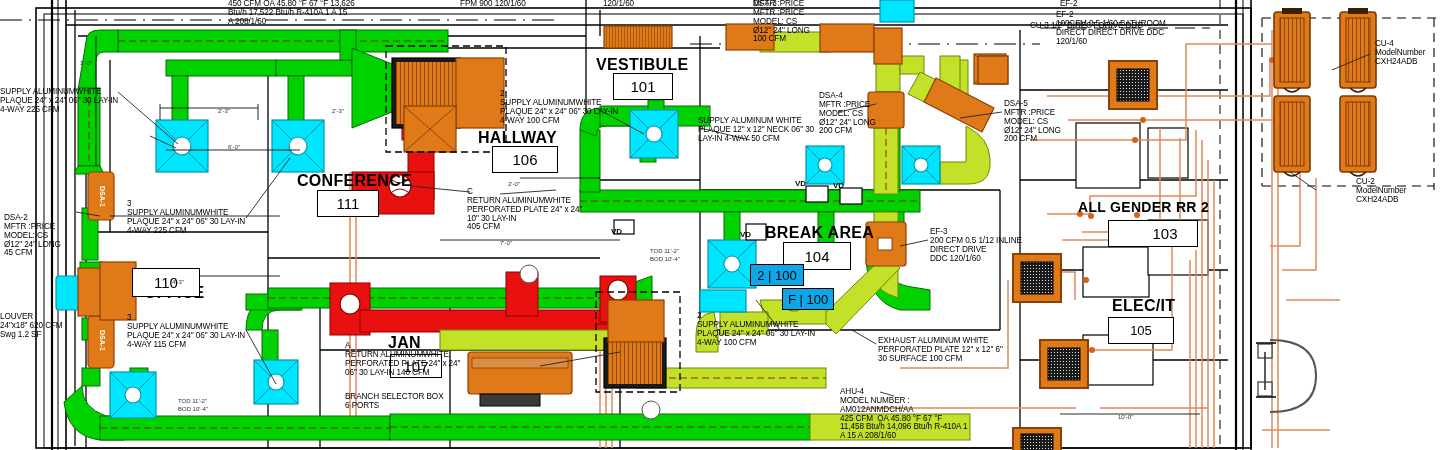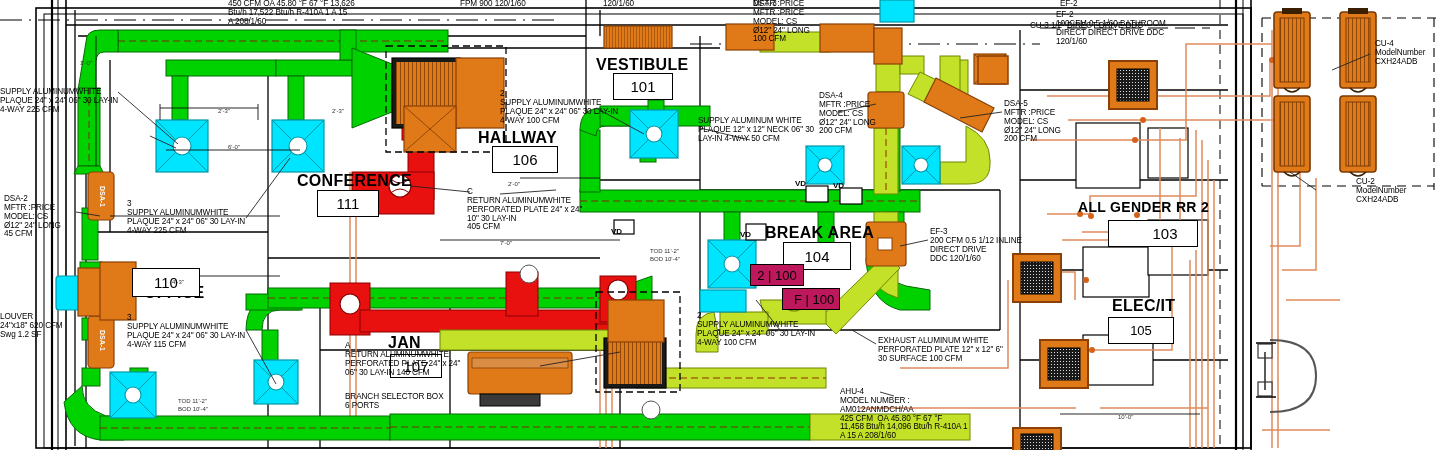--- a/index.html
+++ b/index.html
@@ -5,21 +5,21 @@
 <style>
   html,body{margin:0;padding:0;background:#ffffff;}
   body{width:1440px;height:450px;overflow:hidden;
        font-family:"Liberation Sans","DejaVu Sans",sans-serif;color:#000;}
   #sheet{position:relative;width:1440px;height:450px;background:#fff;}
   #sheet svg{position:absolute;left:0;top:0;}
   .lbl{position:absolute;white-space:pre;line-height:1.08;}
   .room-name{font-weight:bold;letter-spacing:.3px;}
   .room-num{position:absolute;border:1.3px solid #000;background:#fff;
             display:flex;align-items:center;justify-content:center;font-weight:normal;}
-  .tag-box{position:absolute;border:1.3px solid #000;background:#be185d;
+  .tag-box{position:absolute;border:1.3px solid #000;background:#0ea5e9;
            display:flex;align-items:center;justify-content:center;}
   .note{font-size:8.2px;letter-spacing:-.1px;}
   .vd{font-size:8px;font-weight:bold;}
   .dimtxt{font-size:6px;color:#333;}
 </style>
 </head>
 <body>
 
 <div id="sheet">
 
@@ -464,21 +464,21 @@
       <div class="lbl room-name" style="left: 144px; top: 246px; font-size: 16px; margin-top: 38px;">OFFICE</div>
       <div class="room-num" style="left: 132px; top: 268px; width: 66px; height: 27px; font-size: 15px;">110</div>
       <div class="lbl room-name" style="left: 765px; top: 224px; font-size: 16px;">BREAK AREA</div>
       <div class="room-num" style="left: 783px; top: 242px; width: 66px; height: 26px; font-size: 15px;">104</div>
       <div class="lbl room-name" style="left: 388px; top: 334px; font-size: 16px;">JAN</div>
       <div class="room-num" style="left: 390px; top: 354px; width: 50px; height: 22px; font-size: 15px;">107</div>
       <div class="lbl room-name" style="left: 1078px; top: 200px; font-size: 14px;">ALL GENDER RR 2</div>
       <div class="room-num" style="left: 1108px; top: 220px; width: 64px; height: 25px; font-size: 15px; padding-left: 24px;">103</div>
       <div class="lbl room-name" style="left: 1112px; top: 297px; font-size: 16px;">ELEC/IT</div>
       <div class="room-num" style="left: 1108px; top: 317px; width: 64px; height: 25px; font-size: 13px;">105</div>
-      <div class="lbl note" style="left: 4px; top: 195px;"><div>DSA-2</div><div>MFTR :PRICE</div><div>MODEL: CS</div><div>Ø12" 24" LONG</div><div>45 CFM</div></div>
+      <div class="lbl note" style="left: 4px; top: 214px;"><div>DSA-2</div><div>MFTR :PRICE</div><div>MODEL: CS</div><div>Ø12" 24" LONG</div><div>45 CFM</div></div>
       <div class="lbl note" style="left: 753px; top: 0px;"><div>DSA-3</div><div>MFTR :PRICE</div><div>MODEL: CS</div><div>Ø12" 24" LONG</div><div>100 CFM</div></div>
       <div class="lbl note" style="left: 819px; top: 92px;"><div>DSA-4</div><div>MFTR :PRICE</div><div>MODEL: CS</div><div>Ø12" 24" LONG</div><div>200 CFM</div></div>
       <div class="lbl note" style="left: 1004px; top: 100px;"><div>DSA-5</div><div>MFTR :PRICE</div><div>MODEL: CS</div><div>Ø12" 24" LONG</div><div>200 CFM</div></div>
       <div class="lbl note" style="left: 0px; top: 313px;"><div>LOUVER</div><div>24"x18" 620 CFM</div><div>Swg 1.2 SF</div></div>
       <div class="lbl note" style="left: 0px; top: 88px;"><div>SUPPLY ALUMINUMWHITE</div><div>PLAQUE 24" x 24" 06" 30 LAY-IN</div><div>4-WAY 225 CFM</div></div>
       <div class="lbl note" style="left: 127px; top: 200px;"><div>3</div><div>SUPPLY ALUMINUMWHITE</div><div>PLAQUE 24" x 24" 06" 30 LAY-IN</div><div>4-WAY 225 CFM</div></div>
       <div class="lbl note" style="left: 127px; top: 314px;"><div>3</div><div>SUPPLY ALUMINUMWHITE</div><div>PLAQUE 24" x 24" 06" 30 LAY-IN</div><div>4-WAY 115 CFM</div></div>
       <div class="lbl note" style="left: 500px; top: 90px;"><div>2</div><div>SUPPLY ALUMINUMWHITE</div><div>PLAQUE 24" x 24" 06" 30 LAY-IN</div><div>4-WAY 100 CFM</div></div>
       <div class="lbl note" style="left: 467px; top: 188px;"><div>C</div><div>RETURN ALUMINUMWHITE</div><div>PERFORATED PLATE 24" x 24"</div><div>10" 30 LAY-IN</div><div>405 CFM</div></div>
       <div class="lbl note" style="left: 698px; top: 117px;"><div>SUPPLY ALUMINUM WHITE</div><div>PLAQUE 12" x 12" NECK 06" 30</div><div>LAY-IN 4-WAY 50 CFM</div></div>
@@ -491,21 +491,21 @@
       <div class="lbl note" style="left: 840px; top: 388px;"><div>AHU-4</div><div>MODEL NUMBER :</div><div>AM012ANMDCH/AA</div><div>425 CFM  OA 45.80 °F 67 °F</div><div>11,458 Btu/h 14,096 Btu/h R-410A 1</div><div>A 15 A 208/1/60</div></div>
       <div class="lbl note" style="left: 1375px; top: 40px;"><div>CU-4</div><div>ModelNumber</div><div>CXH24ADB</div></div>
       <div class="lbl note" style="left: 1315px; top: 178px; margin-left: 41px;"><div>CU-2</div><div>ModelNumber</div><div>CXH24ADB</div></div>
       <div class="lbl note" style="left: 228px; top: 0px;"><div>450 CFM OA 45.80 °F 67 °F 13,626</div><div>Btu/h 17,522 Btu/h R-410A 1 A 15</div><div>A 208/1/60</div></div>
       <div class="lbl note" style="left: 460px; top: 0px;"><div>FPM 900 120/1/60</div></div>
       <div class="lbl note" style="left: 603px; top: 0px;"><div>120/1/60</div></div>
       <div class="lbl note" style="left: 753px; top: 0px;"><div>MFTR :PRICE</div></div>
       <div class="lbl note" style="left: 1060px; top: 0px;"><div>EF-2</div></div>
       <div class="lbl note" style="left: 1030px; top: 22px;"><div>CU-3 1/2" DIRECT DRIVE DDC</div></div>
       <div class="tag-box" style="left: 750px; top: 264px; width: 52px; height: 20px; font-size: 13px;">2 | 100</div>
-      <div class="tag-box" style="left: 782px; top: 288px; width: 50px; height: 20px; font-size: 13px; padding-left: 6px;">F | 100</div>
+      <div class="tag-box" style="left: 782px; top: 288px; width: 50px; height: 20px; font-size: 13px;">F | 100</div>
       <div class="lbl vd" style="left: 98px; top: 186px; writing-mode: vertical-rl; color: rgb(255, 255, 255); font-size: 7px;">DSA-1</div>
       <div class="lbl vd" style="left: 98px; top: 330px; writing-mode: vertical-rl; color: rgb(255, 255, 255); font-size: 7px;">DSA-1</div>
       <div class="lbl vd" style="left: 795px; top: 180px;">VD</div>
       <div class="lbl vd" style="left: 833px; top: 182px;">VD</div>
       <div class="lbl vd" style="left: 740px; top: 231px;">VD</div>
       <div class="lbl vd" style="left: 611px; top: 228px;">VD</div>
       <div class="lbl dimtxt" style="left: 80px; top: 60px;">1'-0"</div>
       <div class="lbl dimtxt" style="left: 218px; top: 108px;">2'-3"</div>
       <div class="lbl dimtxt" style="left: 332px; top: 108px;">2'-3"</div>
       <div class="lbl dimtxt" style="left: 228px; top: 144px;">6'-0"</div>

